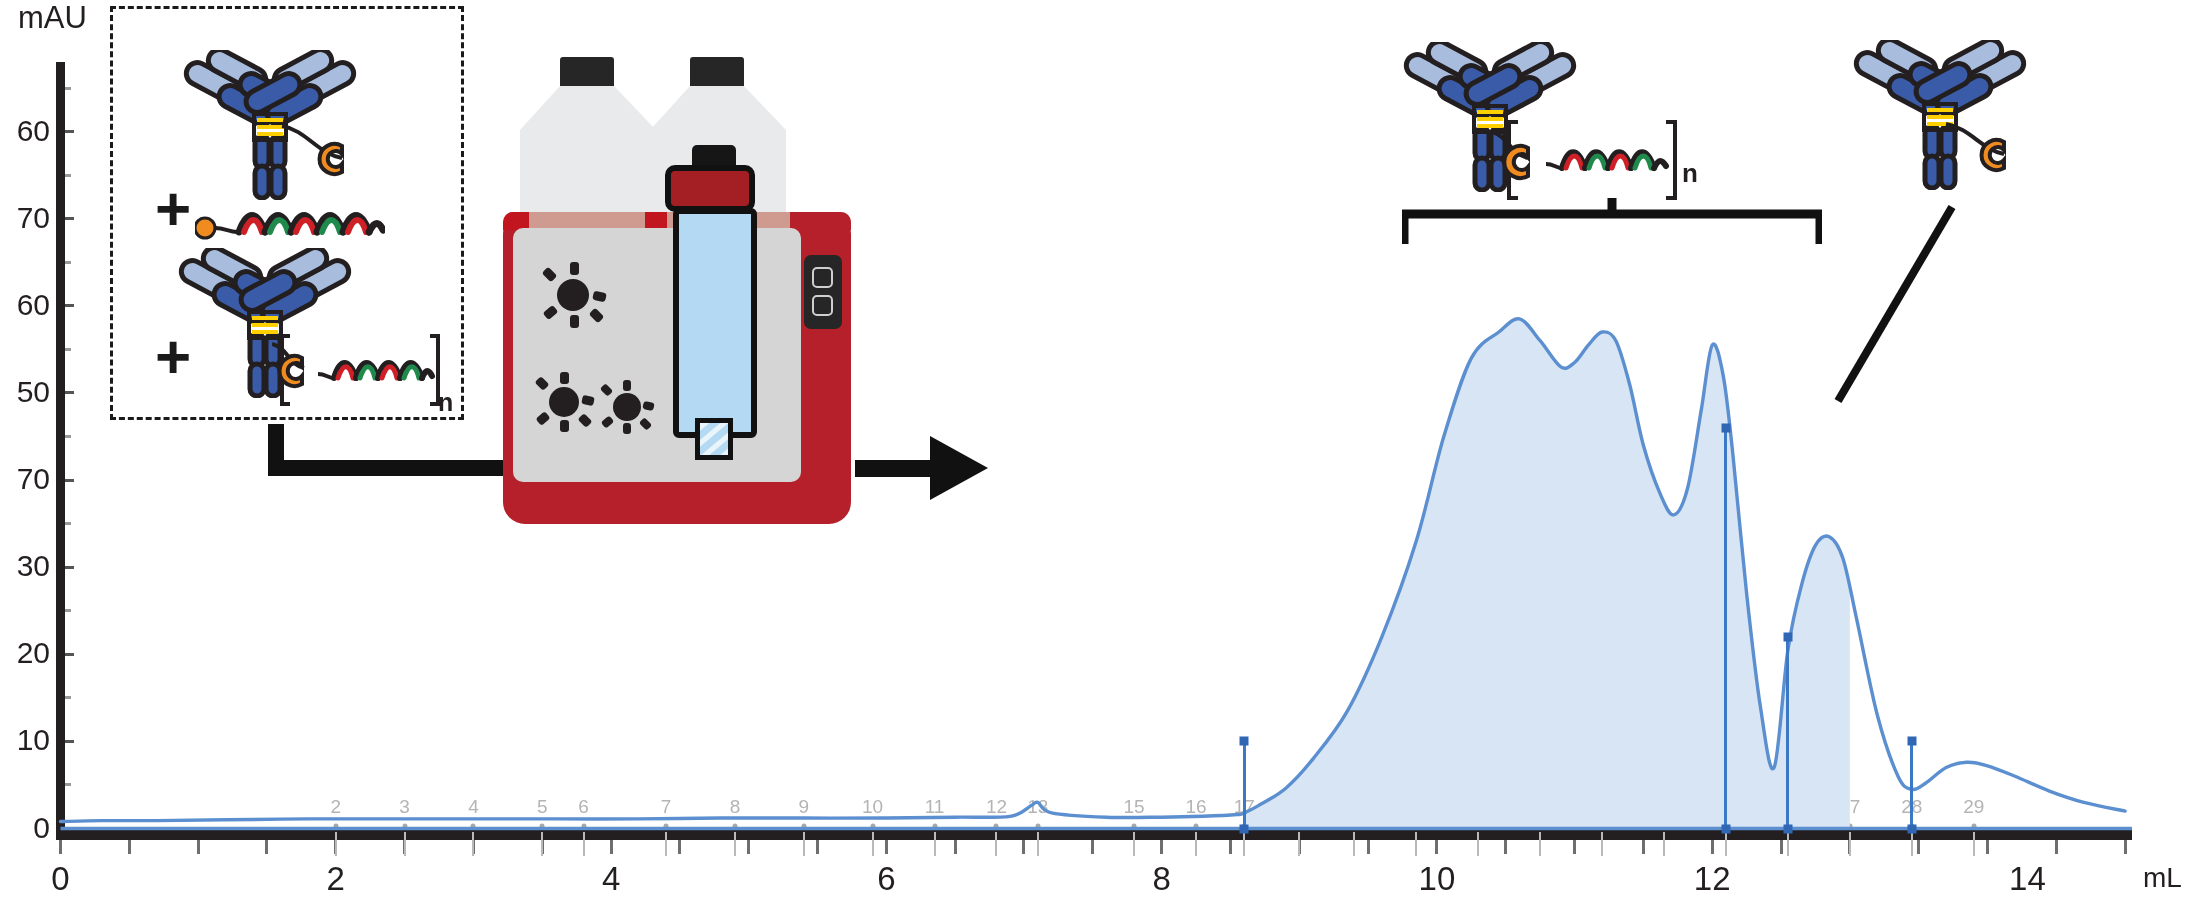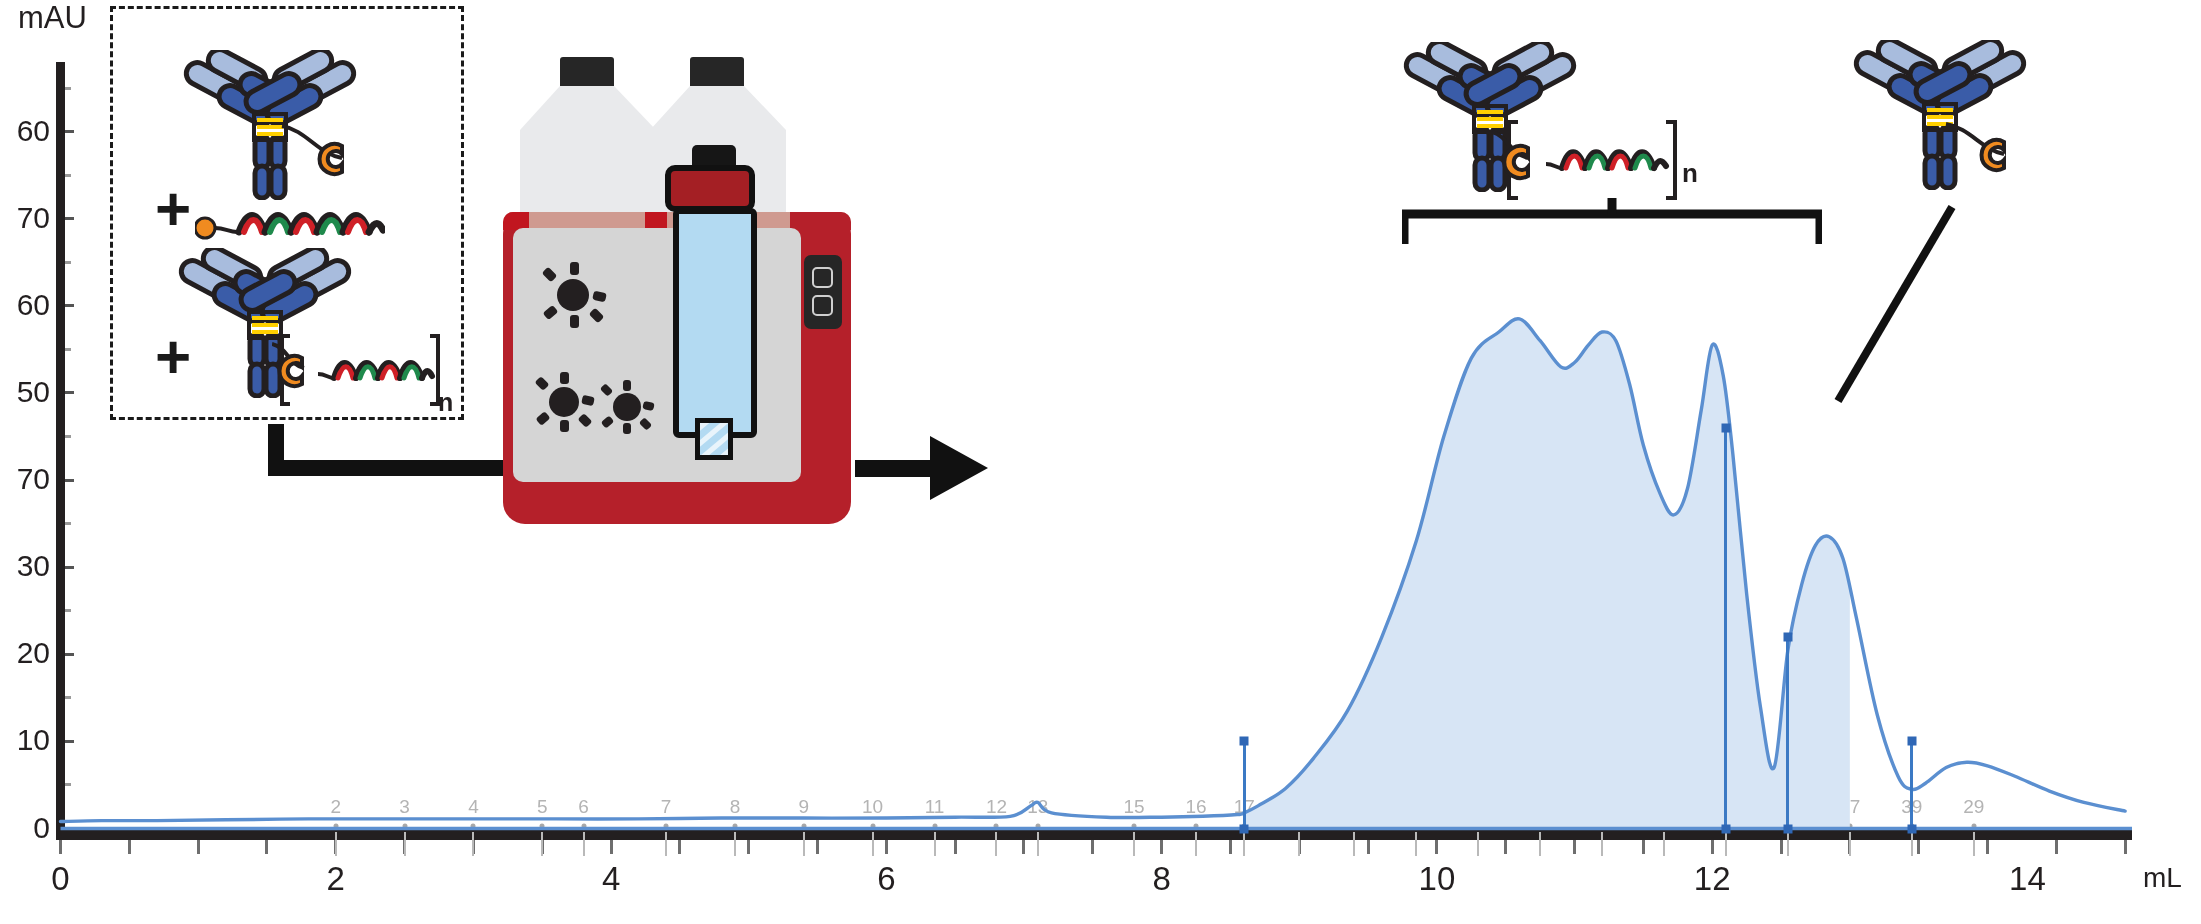--- a/index.html
+++ b/index.html
@@ -230,21 +230,21 @@
       <div class="frac-dot" style="left: 1725.96px; top: 826px;"></div>
       <div class="frac-num" style="left: 1725.96px; top: 797px;">25</div>
       <div class="frac-stem" style="left: 1786.9px; top: 832px; height: 24px;"></div>
       <div class="frac-dot" style="left: 1787.9px; top: 826px;"></div>
       <div class="frac-num" style="left: 1787.9px; top: 797px;">26</div>
       <div class="frac-stem" style="left: 1848.84px; top: 832px; height: 24px;"></div>
       <div class="frac-dot" style="left: 1849.84px; top: 826px;"></div>
       <div class="frac-num" style="left: 1849.84px; top: 797px;">27</div>
       <div class="frac-stem" style="left: 1910.77px; top: 832px; height: 24px;"></div>
       <div class="frac-dot" style="left: 1911.77px; top: 826px;"></div>
-      <div class="frac-num" style="left: 1911.77px; top: 797px;">39</div>
+      <div class="frac-num" style="left: 1911.77px; top: 797px;">28</div>
       <div class="frac-stem" style="left: 1972.71px; top: 832px; height: 24px;"></div>
       <div class="frac-dot" style="left: 1973.71px; top: 826px;"></div>
       <div class="frac-num" style="left: 1973.71px; top: 797px;">29</div>
     </div>
 
   <svg id="chroma" viewBox="0 0 2201 924" preserveAspectRatio="none">
       <defs>
         <clipPath id="fillclip">
           <rect x="1244.2142857142856" y="0" width="605.6212624584718" height="924"></rect>
         </clipPath>

